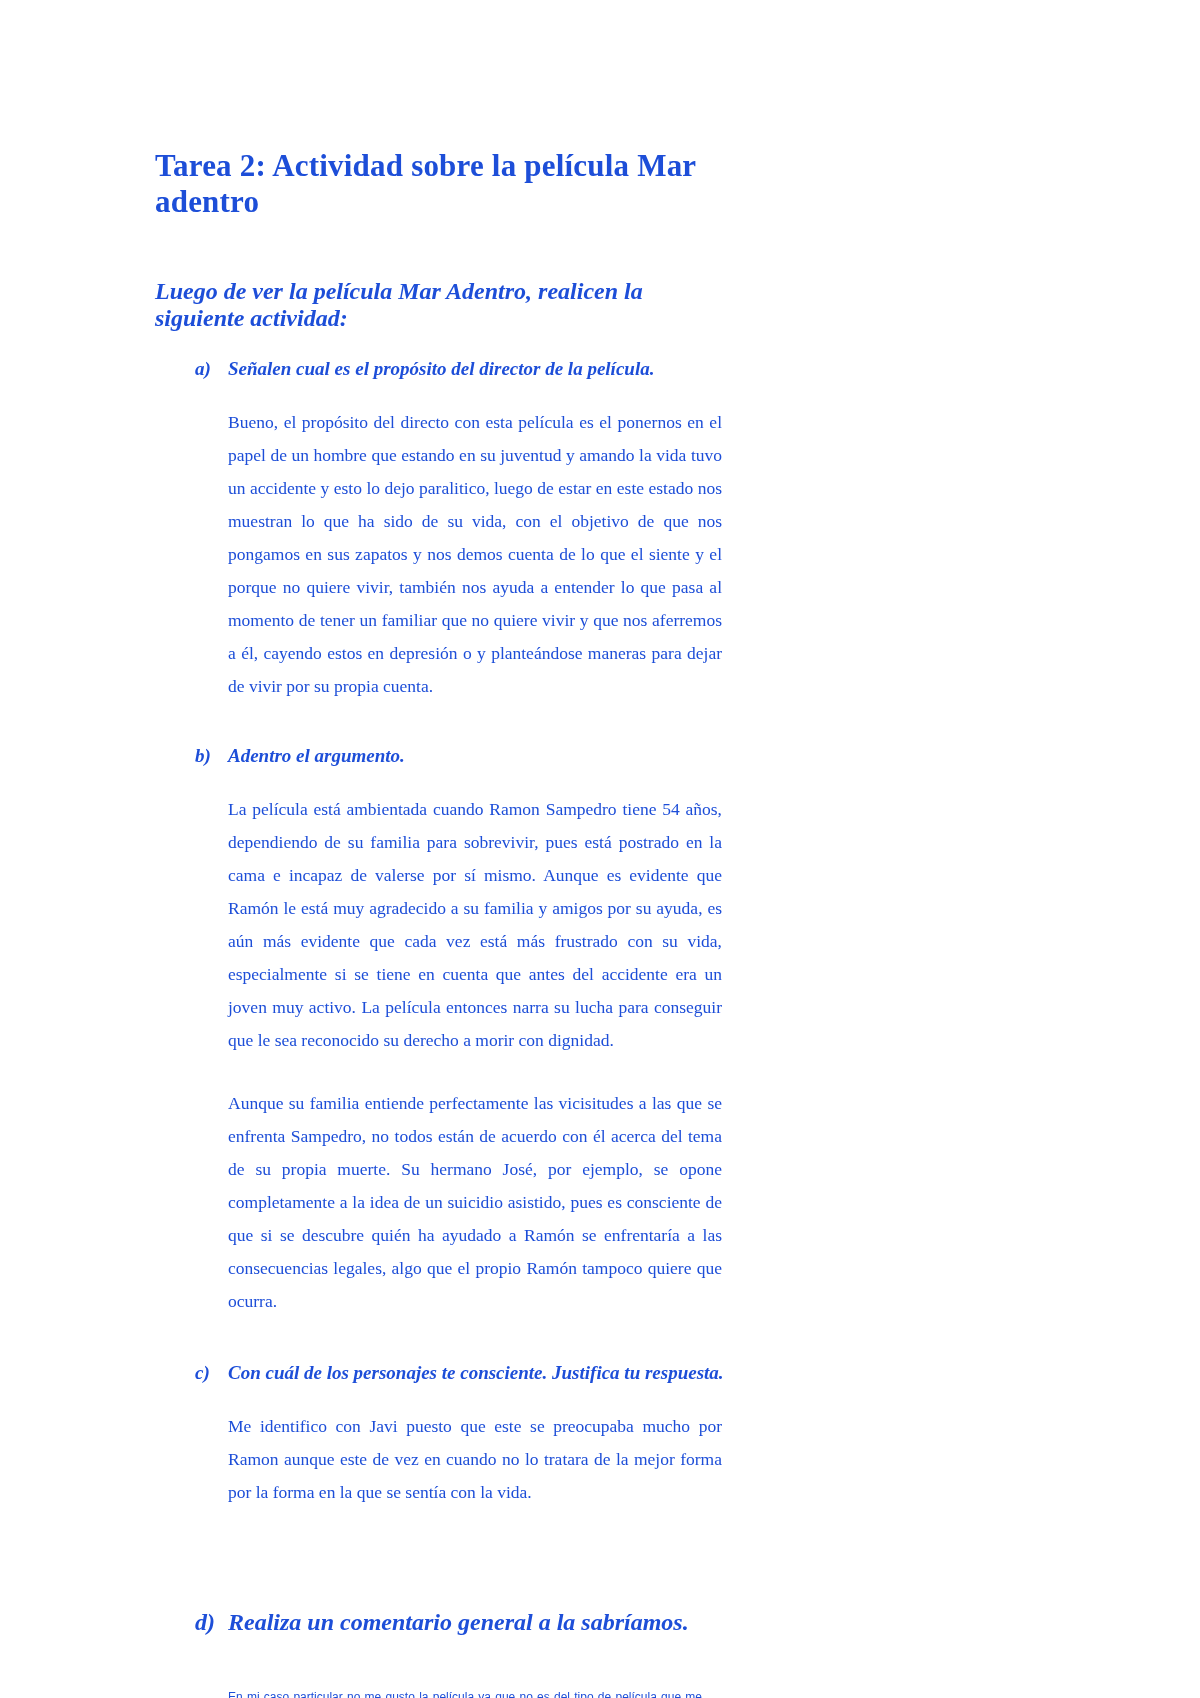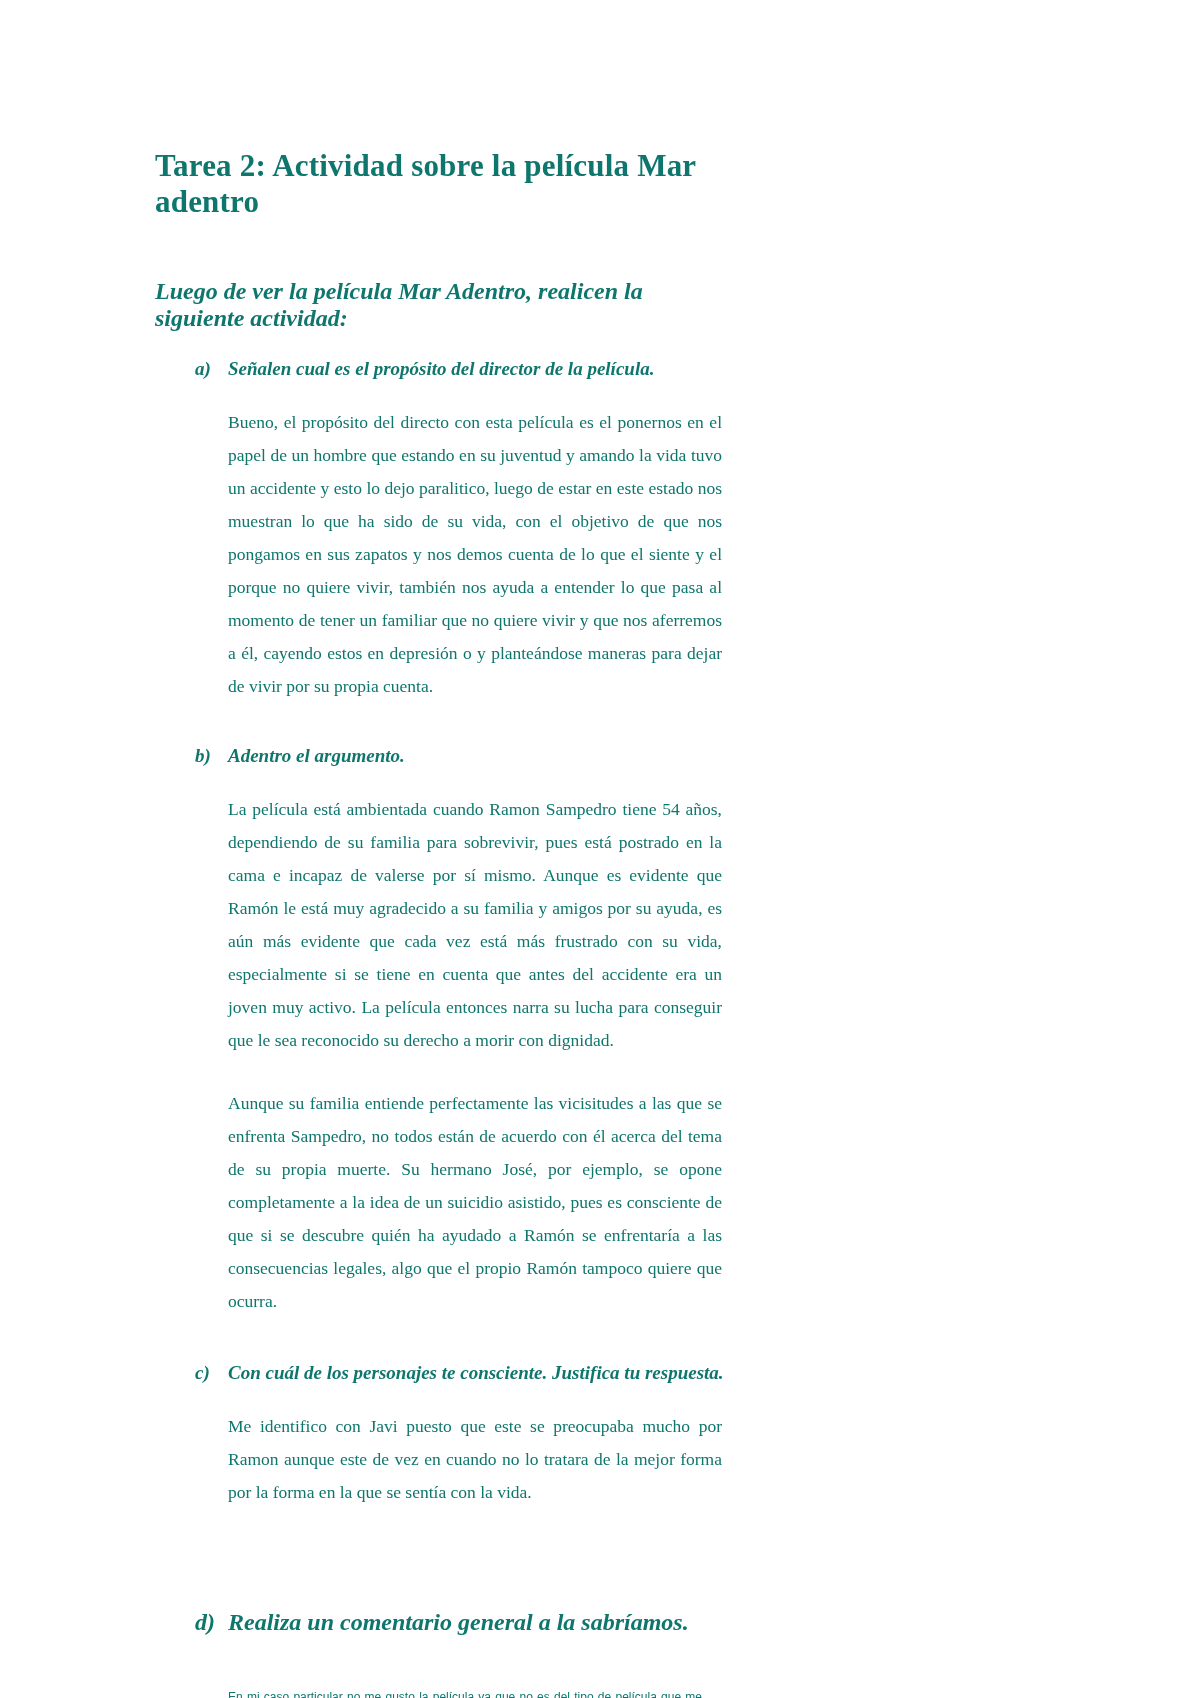--- a/index.html
+++ b/index.html
@@ -8,21 +8,21 @@
     background: #ffffff;
   }
   .page {
     position: relative;
     width: 972px;
     height: 1698px;
     background: #ffffff;
     box-sizing: border-box;
     padding: 148px 240px 60px 155px;
     font-family: "Liberation Serif", serif;
-    color: #0f766e;
+    color: #1d4ed8;
     overflow: hidden;
   }
   .doc-title {
     font-size: 31px;
     font-weight: bold;
     margin: 0 0 58px 0;
     letter-spacing: 0.2px;
   }
   .doc-intro {
     font-size: 24px;

